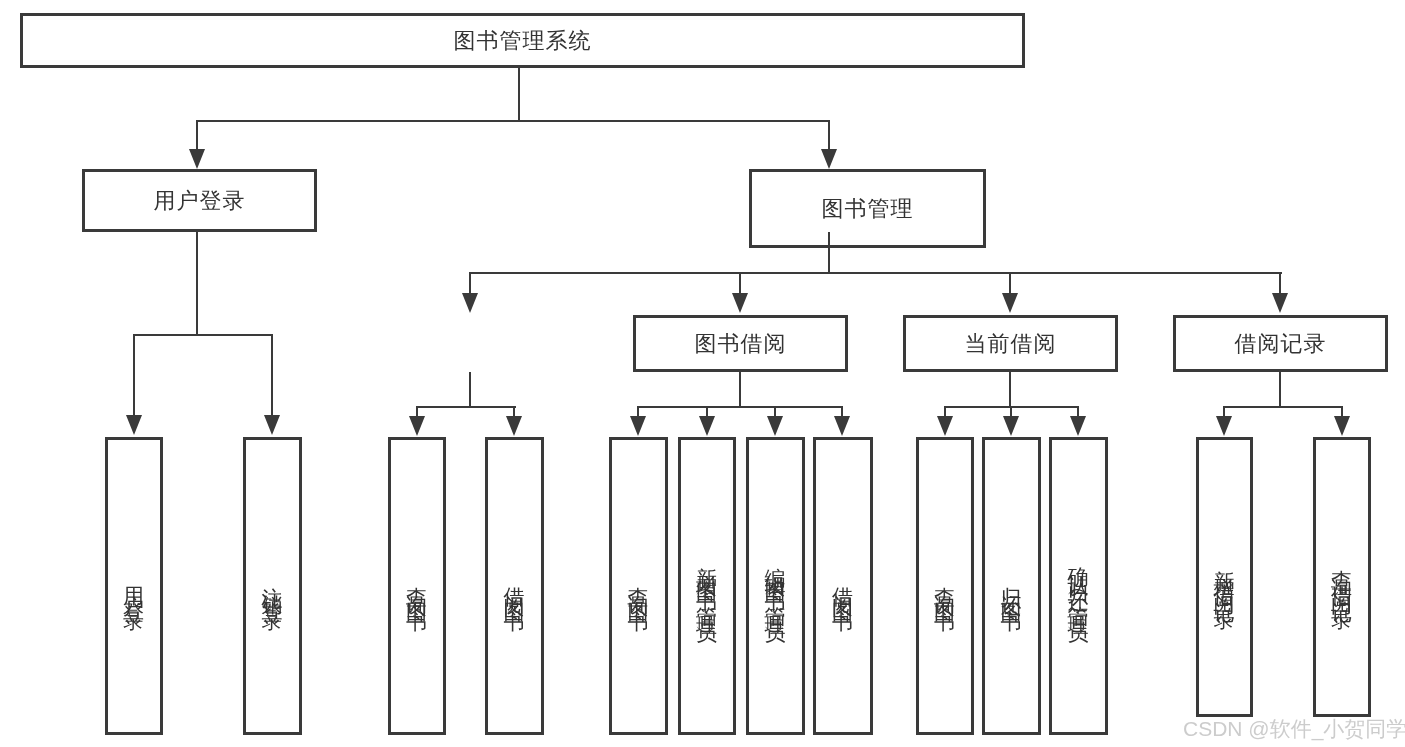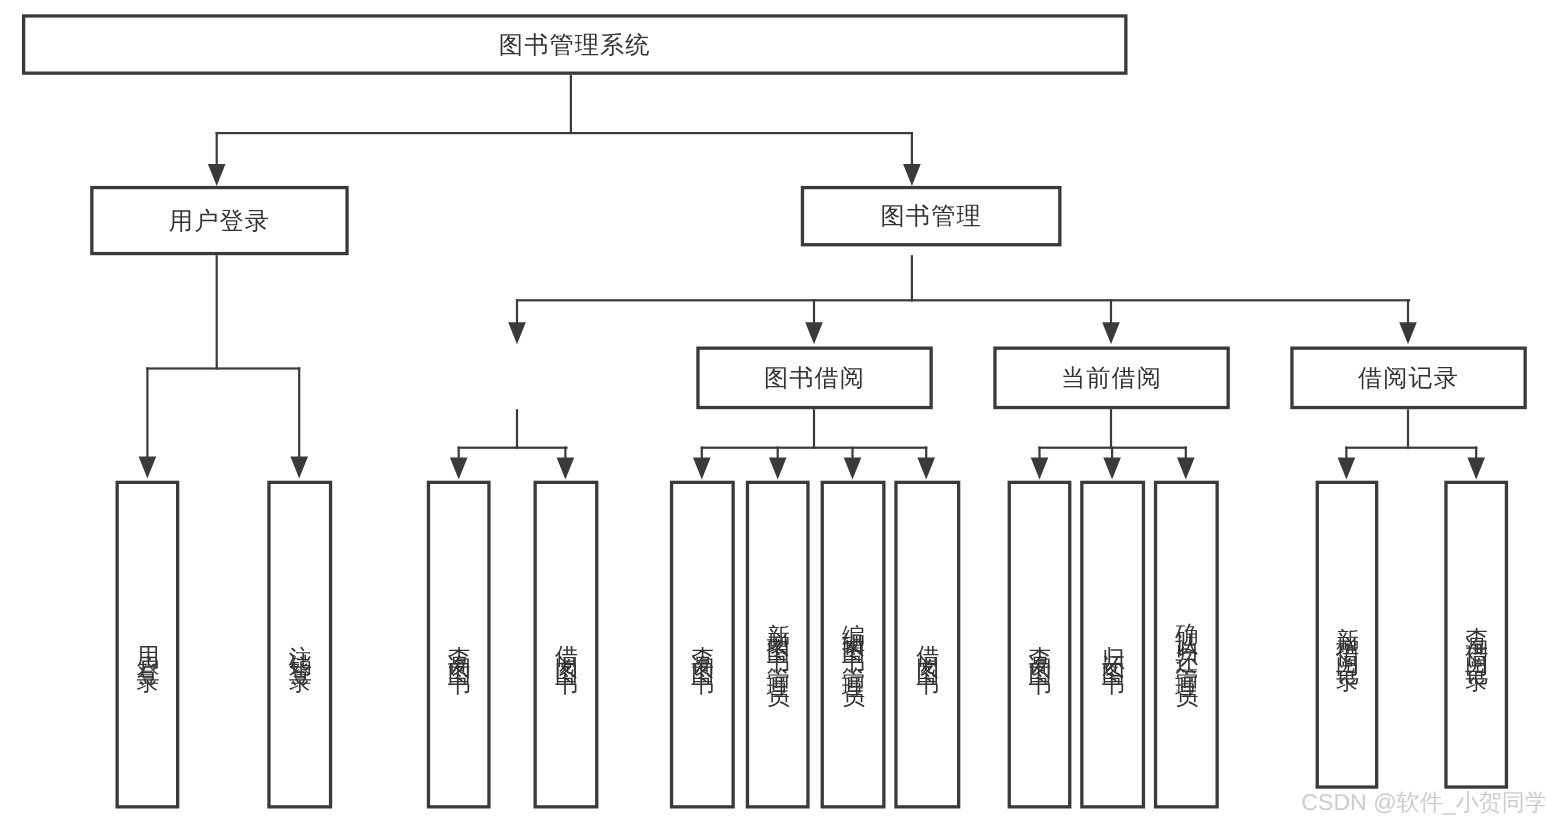--- a/index.html
+++ b/index.html
@@ -43,21 +43,21 @@
   <div class="line" style="left:518px;top:68px;width:2px;height:53px"></div>
   <div class="line" style="left:196px;top:120px;width:634px;height:2px"></div>
   <div class="line" style="left:196px;top:120px;width:2px;height:31px"></div>
   <div class="line" style="left:828px;top:120px;width:2px;height:31px"></div>
   <div class="arrow" style="left:189px;top:149px"></div>
   <div class="arrow" style="left:821px;top:149px"></div>
 
   <div class="hbox" style="left:82px;top:169px;width:235px;height:63px">
     <span class="hlabel">用户登录</span>
   </div>
-  <div class="hbox" style="left:728px;top:169px;width:237px;height:55px">
+  <div class="hbox" style="left:749px;top:169px;width:237px;height:79px">
     <span class="hlabel">图书管理</span>
   </div>
 
   <div class="line" style="left:196px;top:232px;width:2px;height:104px"></div>
   <div class="line" style="left:133px;top:334px;width:140px;height:2px"></div>
   <div class="line" style="left:133px;top:334px;width:2px;height:83px"></div>
   <div class="line" style="left:271px;top:334px;width:2px;height:83px"></div>
   <div class="arrow" style="left:126px;top:415px"></div>
   <div class="arrow" style="left:264px;top:415px"></div>
 

